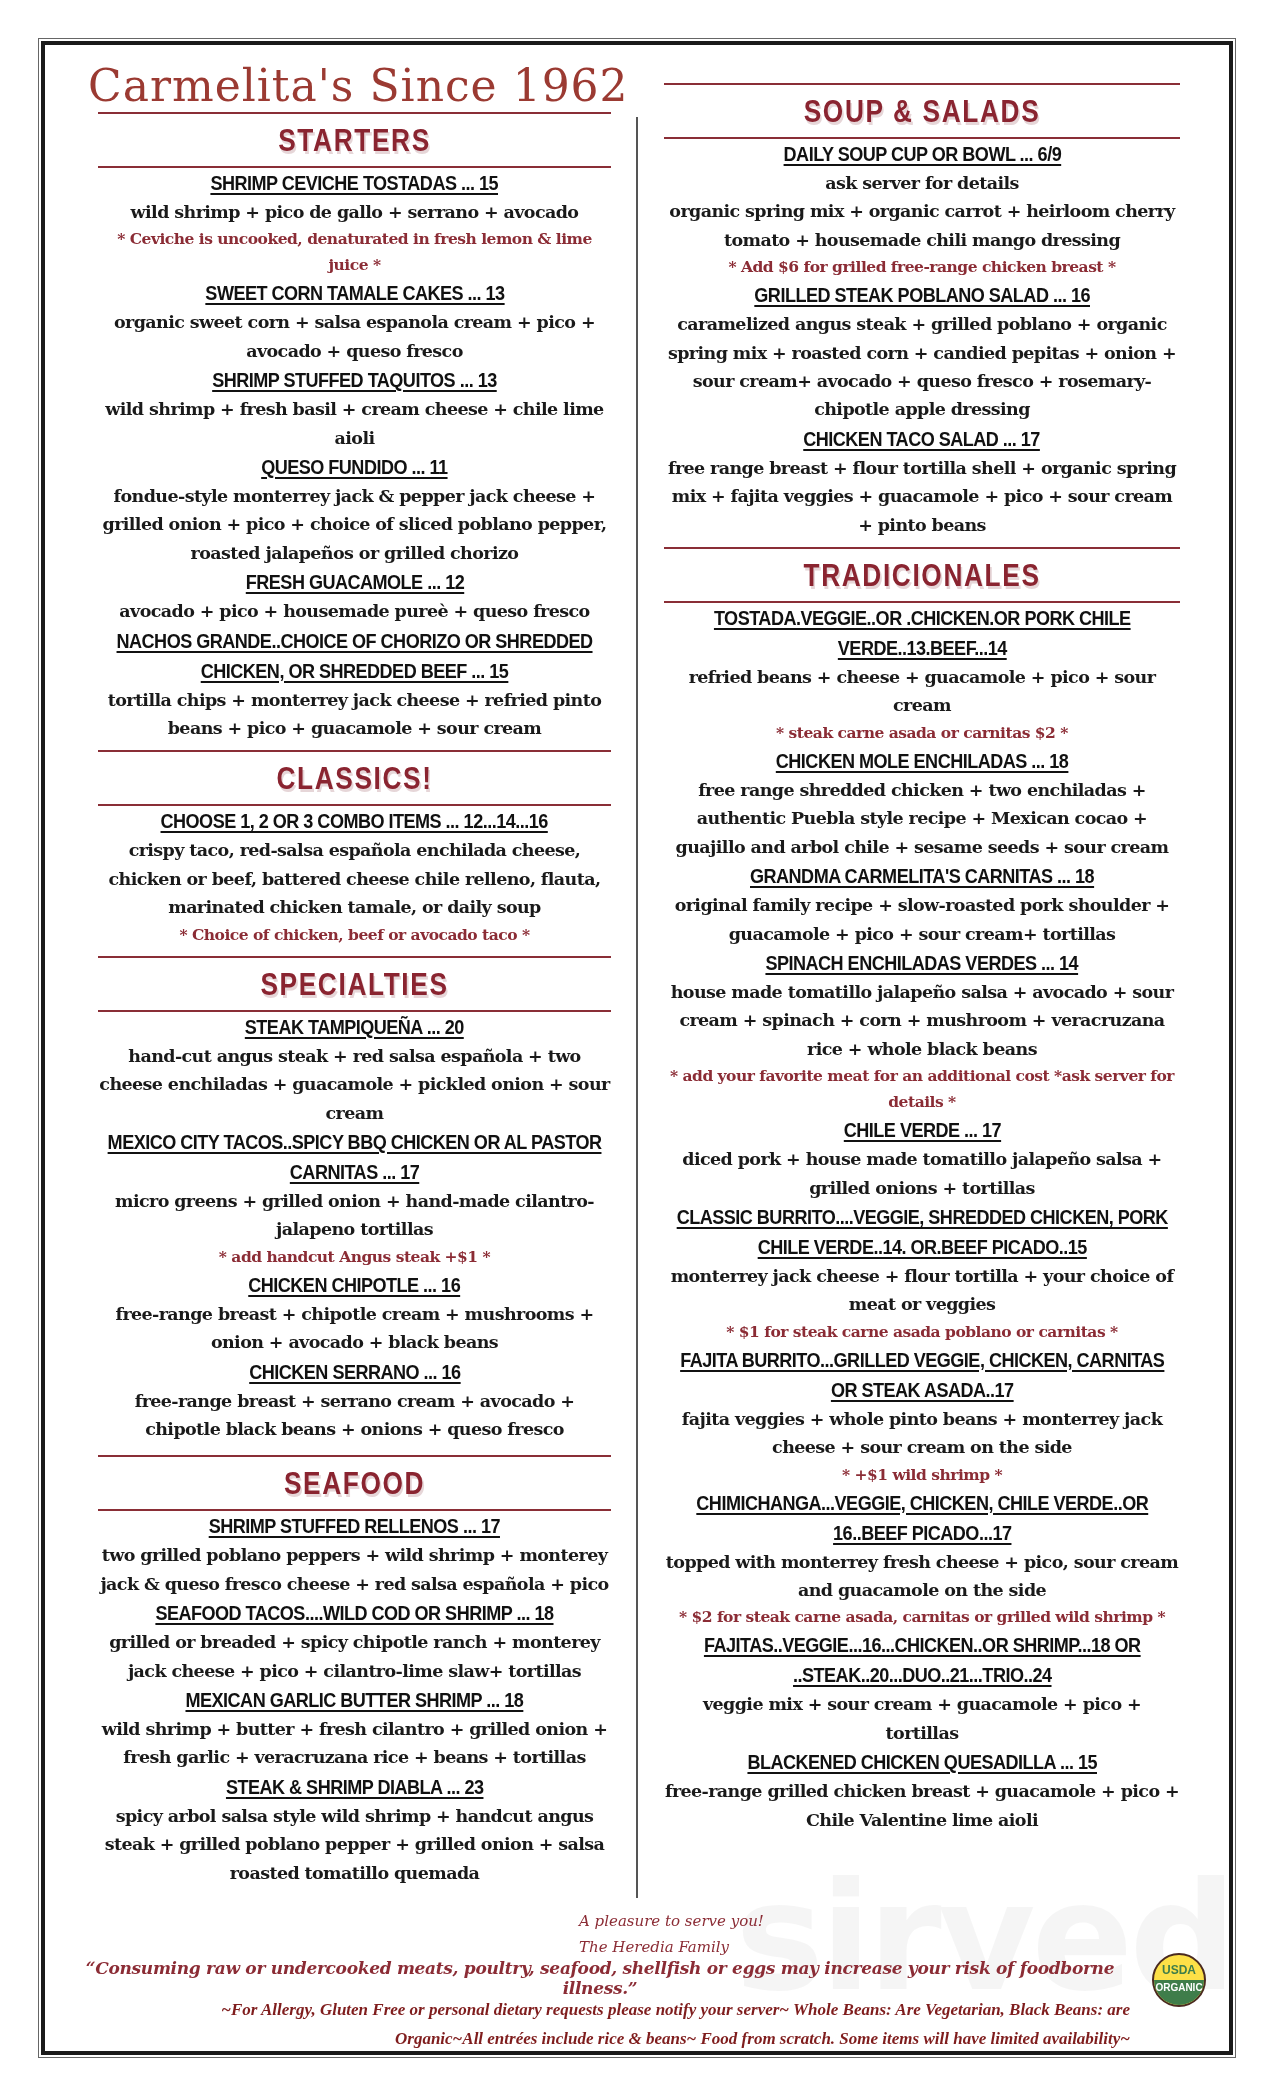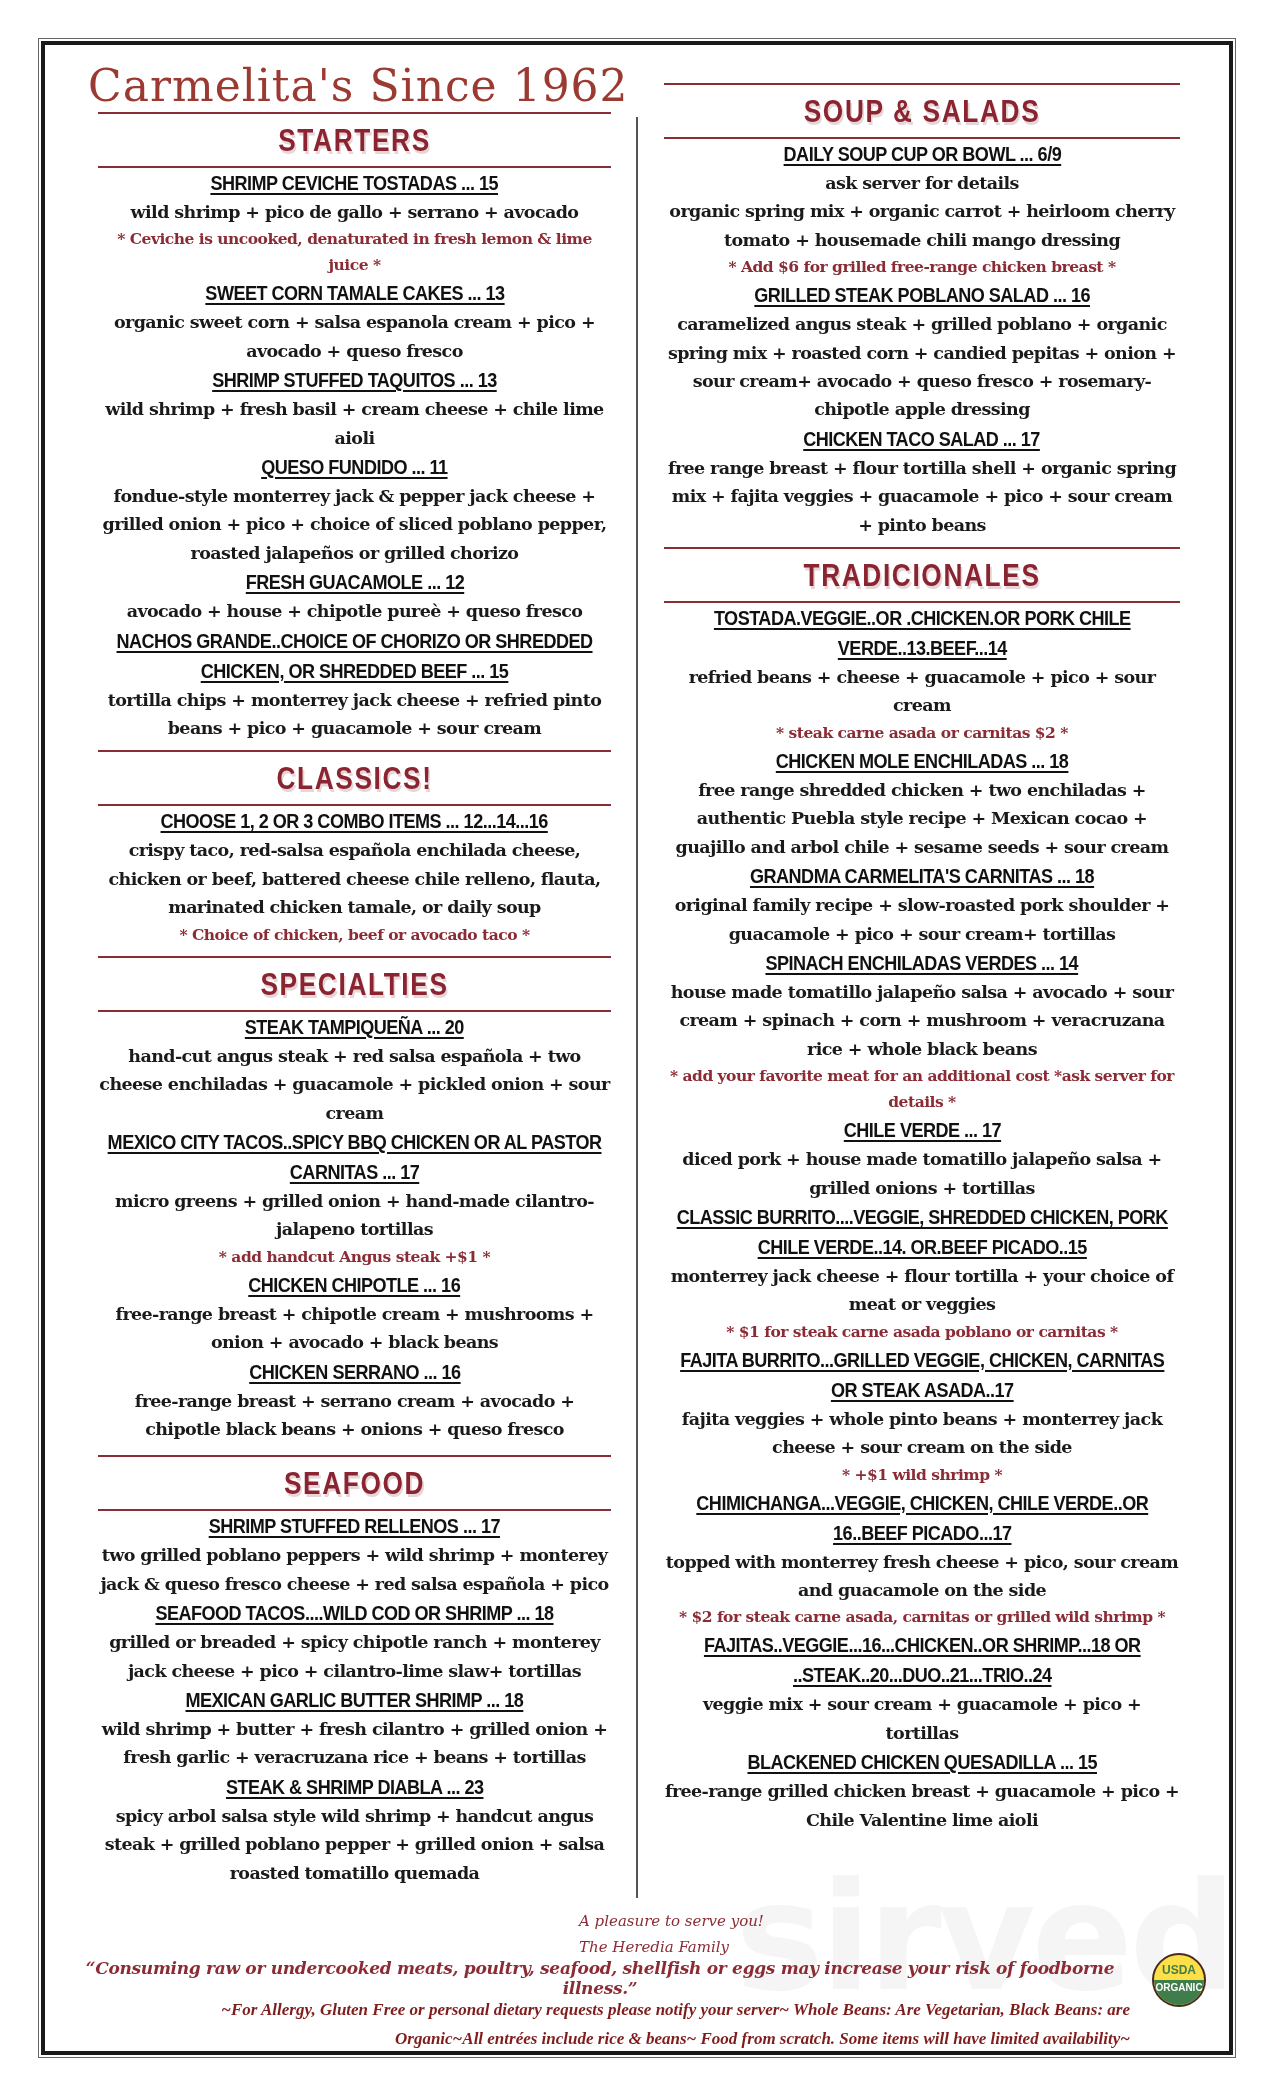--- a/index.html
+++ b/index.html
@@ -53,21 +53,21 @@
         <div class="item">
           <div class="item-title-wrap"><span class="item-title">SHRIMP STUFFED TAQUITOS ... 13</span></div>
           <div class="item-desc">wild shrimp + fresh basil + cream cheese + chile lime aioli</div>
         </div>
         <div class="item">
           <div class="item-title-wrap"><span class="item-title">QUESO FUNDIDO ... 11</span></div>
           <div class="item-desc">fondue-style monterrey jack &amp; pepper jack cheese + grilled onion + pico + choice of sliced poblano pepper, roasted jalapeños or grilled chorizo</div>
         </div>
         <div class="item">
           <div class="item-title-wrap"><span class="item-title">FRESH GUACAMOLE ... 12</span></div>
-          <div class="item-desc">avocado + house + chipotle pureè + queso fresco</div>
+          <div class="item-desc">avocado + pico + housemade pureè + queso fresco</div>
         </div>
         <div class="item">
           <div class="item-title-wrap"><span class="item-title">NACHOS GRANDE..CHOICE OF CHORIZO OR SHREDDED CHICKEN, OR SHREDDED BEEF ... 15</span></div>
           <div class="item-desc">tortilla chips + monterrey jack cheese + refried pinto beans + pico + guacamole + sour cream</div>
         </div>
       </div>
       <div style="margin-top: 8px;">
         <div class="sec-line"></div>
         <div class="sec-title">CLASSICS!</div>
         <div class="sec-line"></div>

